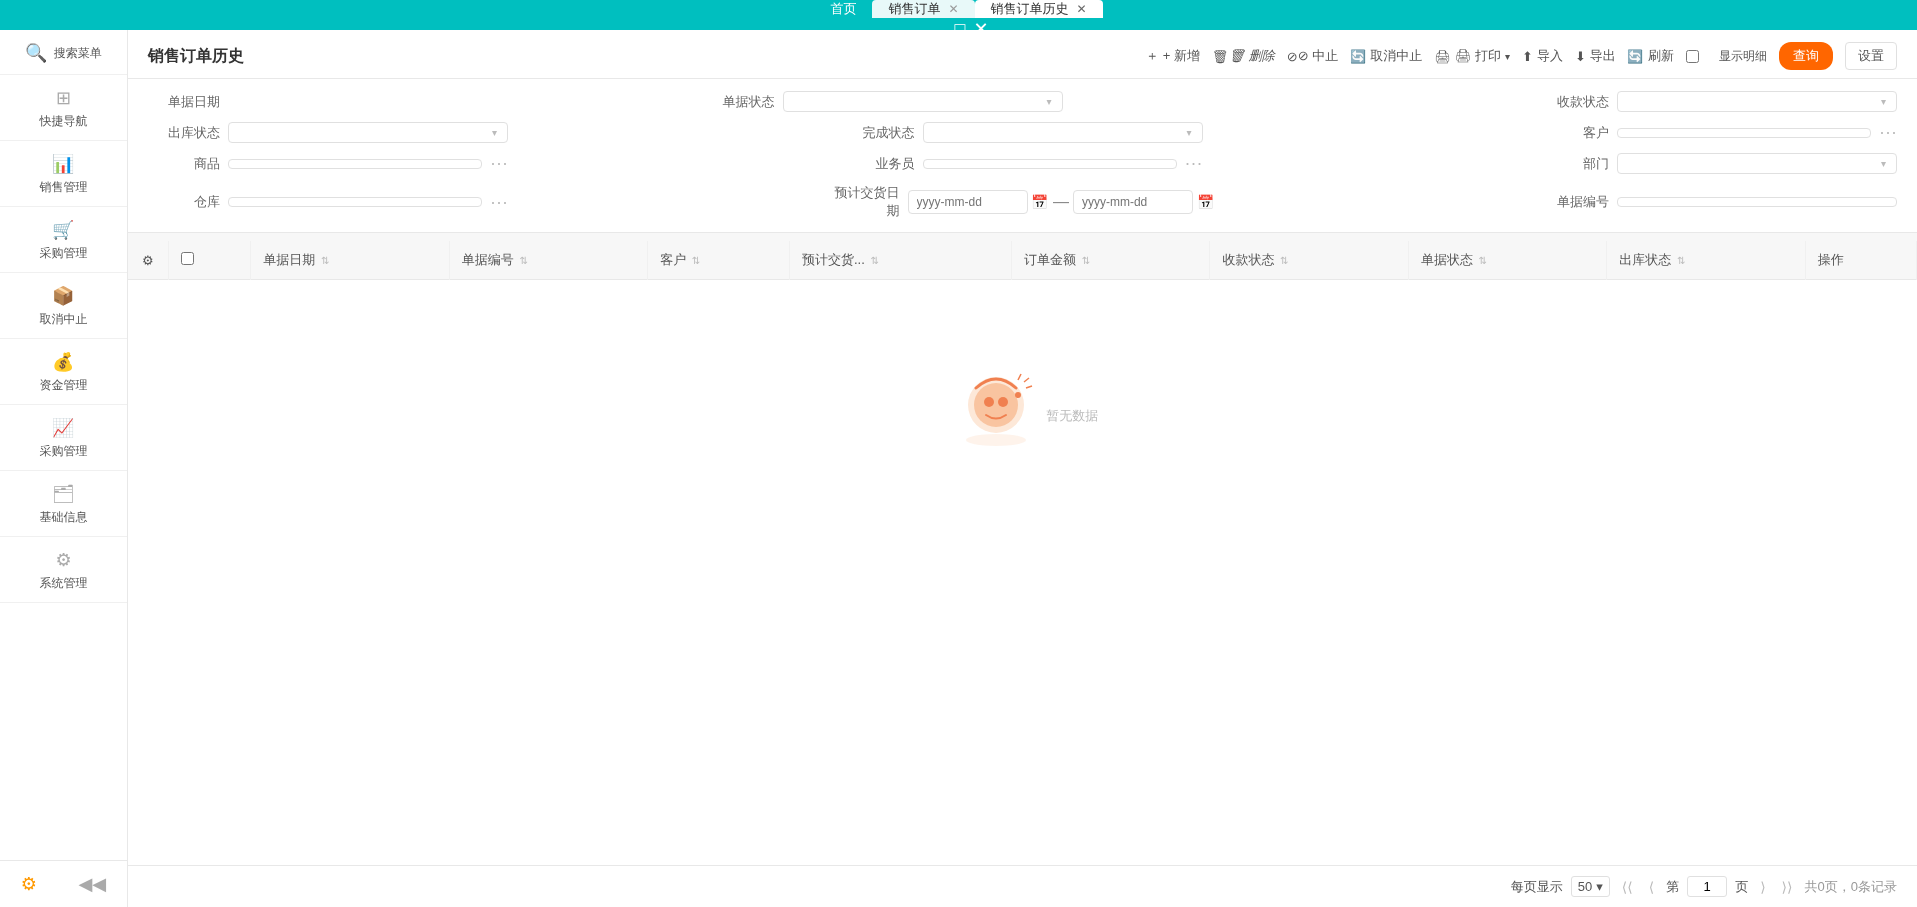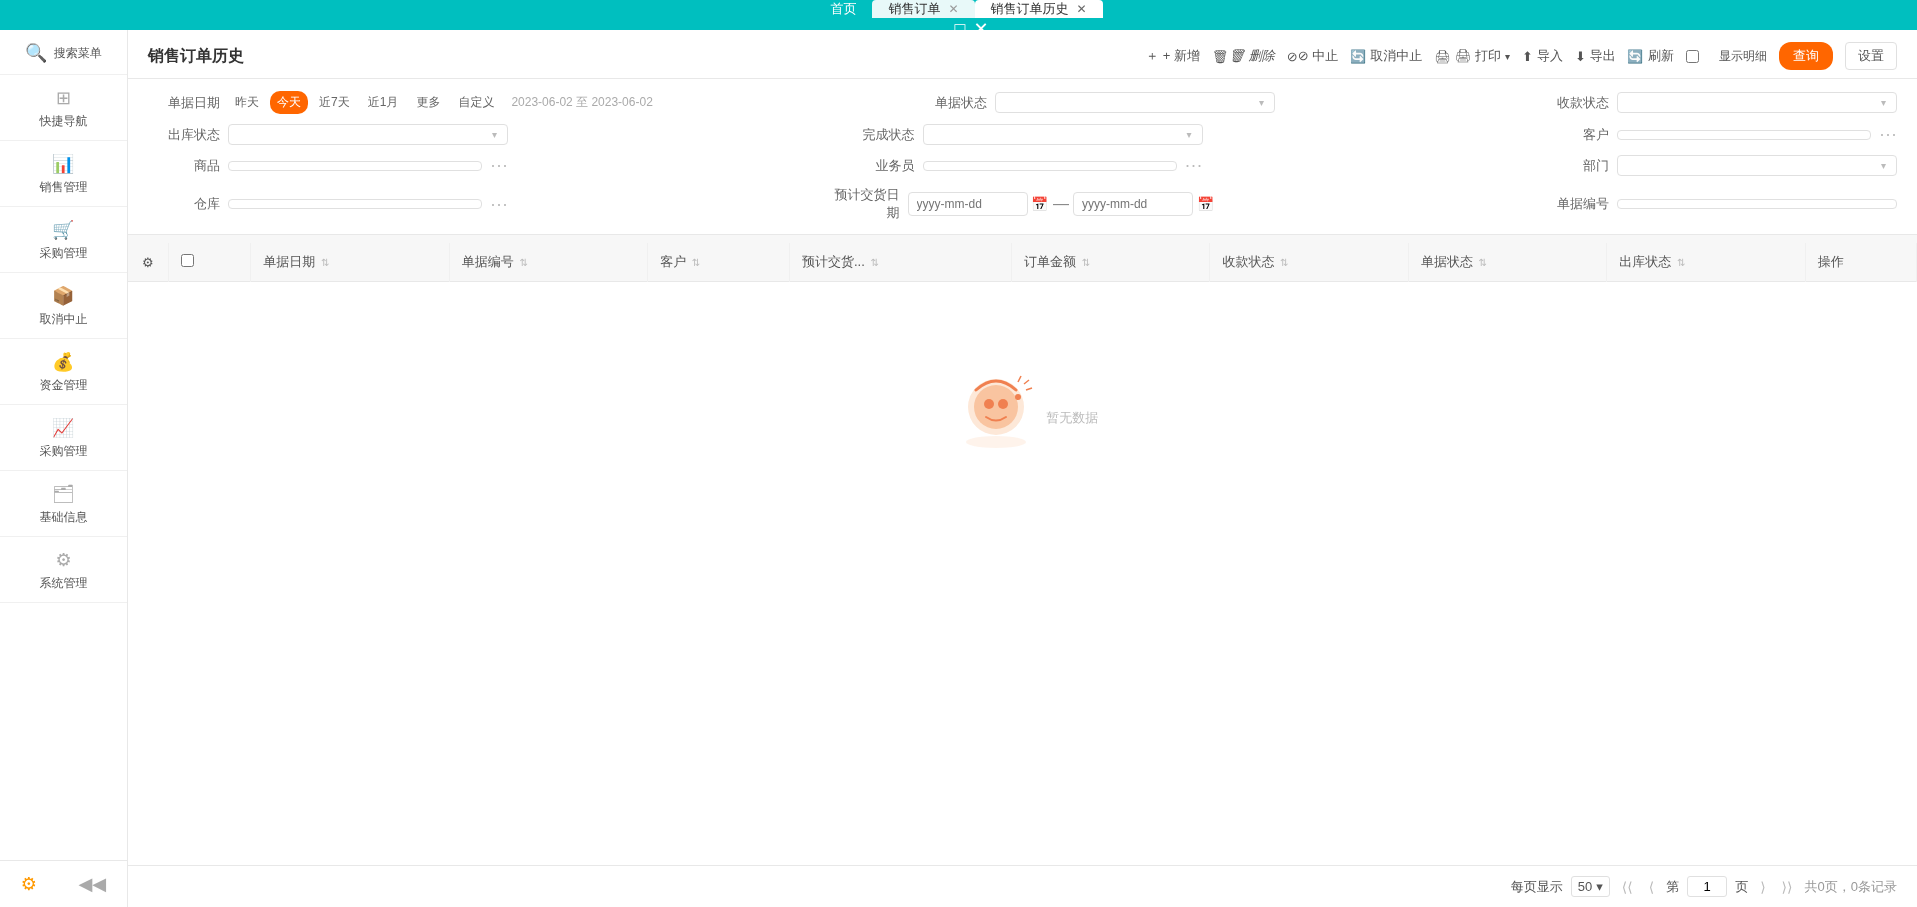--- a/index.html
+++ b/index.html
@@ -473,29 +473,20 @@
         <button class="toolbar-btn" style="border:1px solid #e0e0e0; padding:4px 12px; border-radius:4px;">
           <span>设置</span>
         </button>
       </div>
     </div>
 
     <div class="filter-section">
 
       <div class="filter-row">
         <span class="filter-label">单据日期</span>
-        <div class="date-shortcuts">
-          <button class="date-btn">昨天</button>
-          <button class="date-btn active">今天</button>
-          <button class="date-btn">近7天</button>
-          <button class="date-btn">近1月</button>
-          <button class="date-btn">更多</button>
-          <button class="date-btn">自定义</button>
-          <span class="date-range-text">2023-06-02 至 2023-06-02</span>
-        </div>
 
         <div style="flex:1"></div>
 
         <span class="filter-label" style="width:70px;">单据状态</span>
         <div class="filter-select" style="width:280px;">
           <span></span>
           <span class="arrow">▾</span>
         </div>
         <div style="flex:1"></div>
         <span class="filter-label" style="width:70px;">收款状态</span>

